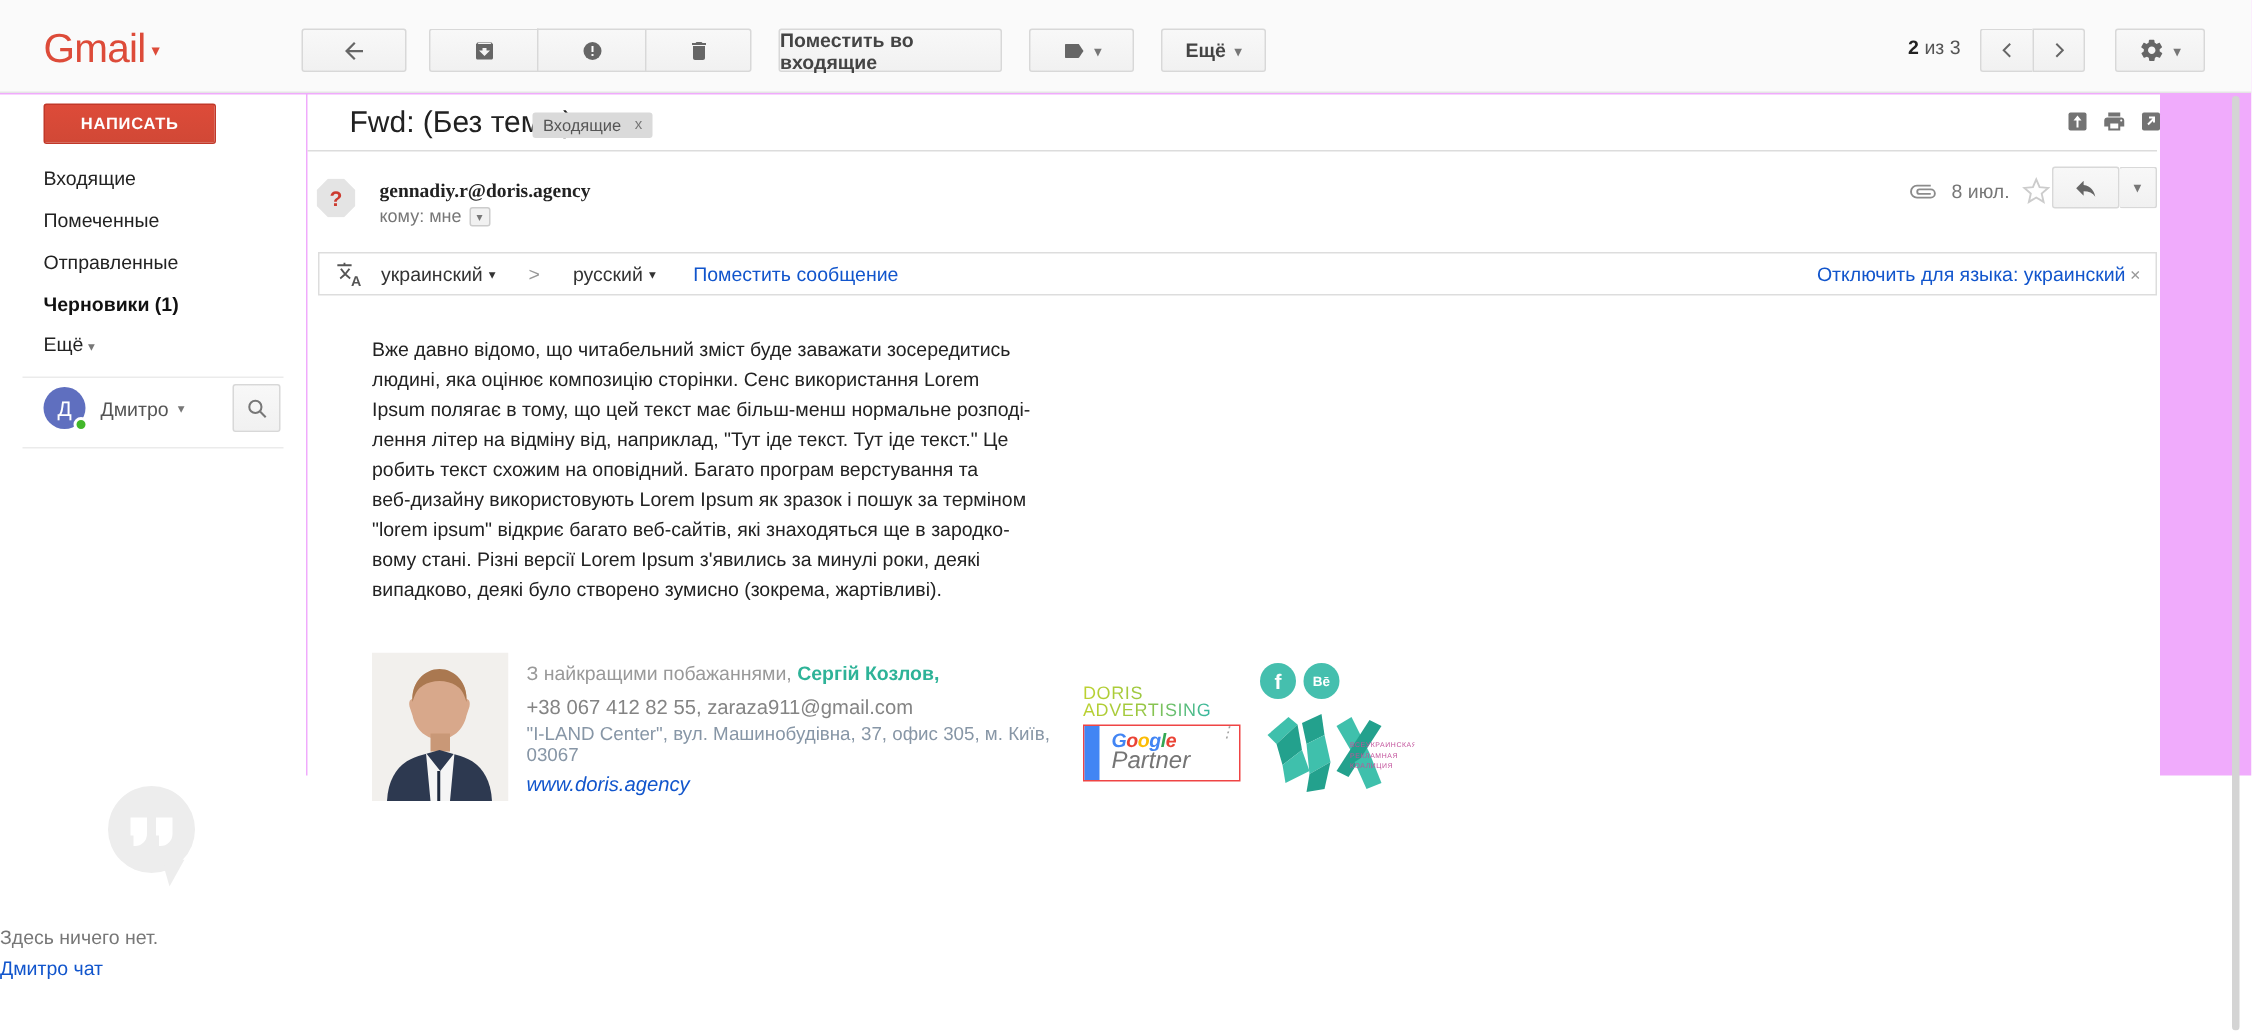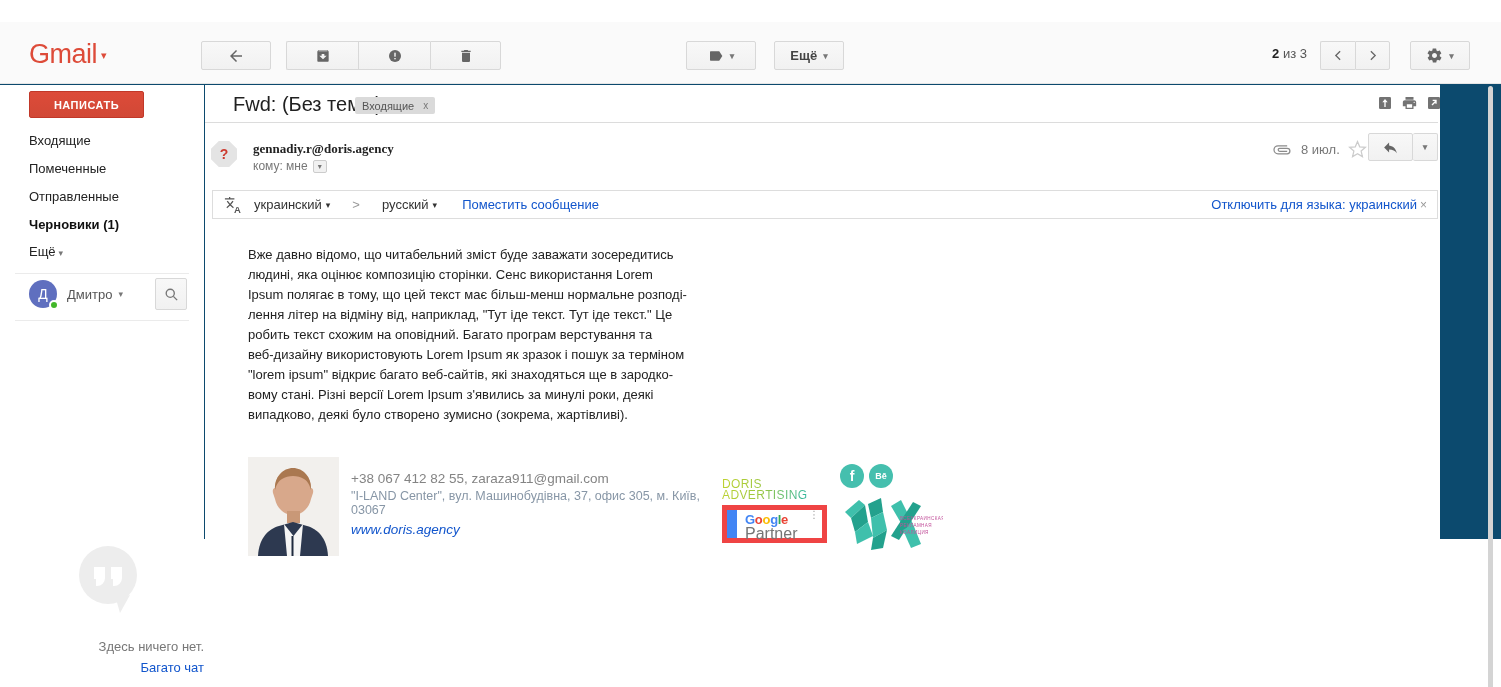--- a/index.html
+++ b/index.html
@@ -1,17 +1,17 @@
 <!DOCTYPE html>
 <html><head>
 <meta charset="utf-8">
 <style>
   * { margin:0; padding:0; box-sizing:border-box; }
   html,body { width:1501px; height:687px; background:#fff; font-family:"Liberation Sans", sans-serif; overflow:hidden; }
-  .stage { position:relative; width:1501px; height:517px; background:#0c4a6e;margin-top:22px; }
+  .stage { position:relative; width:1501px; height:517px; background:#f0abfc; }
 
   
   .topbar { position:absolute; left:0; top:0; width:1501px; height:62px; background:#fafafa; border-bottom:1px solid #e5e5e5; }
   .logo { position:absolute; left:29px; top:17px; font-size:27px; color:#dd4b39; cursor:pointer; letter-spacing:-.5px; }
   .logo .caret { font-size:11px; color:#dd4b39; vertical-align:4px; margin-left:4px; }
   .btn { height:29px; background:linear-gradient(#f8f8f8,#f1f1f1); border:1px solid #d8d8d8; border-radius:2px;
          display:flex; align-items:center; justify-content:center; gap:6px; color:#444; font-size:13px; font-weight:bold; cursor:pointer; }
   .abs { position:absolute; }
   .btn-group { position:absolute; display:flex; }
   .btn-group .btn { border-radius:0; border-right-width:0; }
@@ -31,21 +31,21 @@
   .nav-item.bold { font-weight:bold; color:#111; }
   .nav-item .caret-sm { margin-left:3px; }
   .sb-div { position:absolute; left:15px; width:174px; border-top:1px solid #ebebeb; }
   .profile { position:absolute; left:29px; top:195px; display:flex; align-items:center; cursor:pointer; }
   .pavatar { position:relative; width:28px; height:28px; border-radius:50%; background:#5f6fbf; color:#fff; font-size:14px;
              display:flex; align-items:center; justify-content:center; }
   .pdot { position:absolute; right:-2px; bottom:-2px; width:10px; height:10px; border-radius:50%; background:#42b72a; border:2px solid #fff; }
   .pname { margin-left:10px; font-size:13px; color:#555; }
   .search-btn { position:absolute; left:155px; top:193px; width:32px; height:32px; background:linear-gradient(#f8f8f8,#f1f1f1);
                 border:1px solid #d8d8d8; border-radius:2px; display:flex; align-items:center; justify-content:center; cursor:pointer; }
-  .chat-empty { position:absolute; left:0; top:460px; width:204px; text-align:right;padding-left:14px; }
+  .chat-empty { position:absolute; left:0; top:460px; width:204px; text-align:left; }
   .chat-icon { margin:0 auto; width:62px; height:72px; }
   .chat-msg { margin-top:22px; font-size:13px; color:#777; }
   .chat-link { margin-top:6px; font-size:13px; color:#1155cc; cursor:pointer; }
 
   
   .mail { position:absolute; left:205px; top:63px; width:1235px; height:624px; background:#fff; }
   .subject { position:absolute; left:28px; top:8px; font-size:20px; color:#212121; }
   .chip { position:absolute; left:150px; top:12px; height:17px; background:#dadada; border-radius:2px; padding:0 7px;
           font-size:11px; color:#555; display:flex; align-items:center; gap:9px; cursor:pointer; }
   .chip .x { color:#777; font-size:10px; }
@@ -83,21 +83,21 @@
   .sig-l4 { margin-top:3px; font-size:12.5px; color:#8796a6; }
   .sig-l5 { margin-top:5px; font-size:13.5px; color:#1155cc; cursor:pointer;font-style:italic; }
 
   .logos { position:absolute; left:517px; top:378px; width:240px; height:100px; }
   .doris { position:absolute; left:0; top:16px; font-size:12px; font-weight:400; letter-spacing:.4px; line-height:11px;
            background:linear-gradient(100deg,#bed230 0%,#9cc73f 45%,#2fb6a3 100%); -webkit-background-clip:text; background-clip:text; color:transparent; }
   .soc { position:absolute; top:1px; width:24px; height:24px; border-radius:50%; background:#45bfae; color:#fff;
          display:flex; align-items:center; justify-content:center; cursor:pointer; }
   .soc.fb { left:118px; font-size:14px; font-weight:bold; }
   .soc.be { left:147px; font-size:9px; font-weight:bold; }
-  .gp-badge { position:absolute; left:0; top:42px; width:105px; height:38px; background:#fff; border:5px solid #ef4444; display:flex; }
+  .gp-badge { position:absolute; left:0; top:42px; width:105px; height:38px; background:#fff; border:1px solid #ef4444; display:flex;font-style:italic; }
   .gp-stripe { width:10px; height:100%; background:#4285f4; }
   .gp-body { padding:3px 0 0 8px; line-height:14px; }
   .gp-google { font-size:13px; font-weight:bold; letter-spacing:-.3px; }
   .gp-partner { font-size:16px; color:#757575; }
   .gp-dots { position:absolute; right:3px; top:3px; color:#9e9e9e; font-size:10px; line-height:4px; cursor:pointer; }
   .g-b{color:#4285f4}.g-r{color:#ea4335}.g-y{color:#fbbc05}.g-g{color:#34a853}
   .vrk { position:absolute; left:121px; top:33px; width:100px; height:60px; }
 
   .scrollbar { position:absolute; left:1488px; top:64px; width:5px; height:623px; background:#d4d4d4; border-radius:3px; cursor:pointer; }
 </style>
@@ -130,20 +130,23 @@
             <rect x="11" y="15" width="2" height="2" fill="#fff"></rect>
           </svg>
       </div>
       <div class="btn" style="width:71px;">
         <svg class="ic" width="16" height="16" viewBox="0 0 24 24" fill="#666">
             <path d="M6 19c0 1.1.9 2 2 2h8c1.1 0 2-.9 2-2V7H6v12zM19 4h-3.5l-1-1h-5l-1 1H5v2h14V4z"></path>
           </svg>
       </div>
     </div>
 
+    <div class="btn abs" style="left:519px;top:19px;width:149px;">
+      <span>Поместить во входящие</span>
+    </div>
 
     <div class="btn abs" style="left:686px;top:19px;width:70px;">
       <svg class="ic" width="16" height="16" viewBox="0 0 24 24" fill="#666">
           <path d="M3 6v12c0 .6.4 1 1 1h12.3c.3 0 .6-.2.8-.4L21.5 12l-4.4-6.6c-.2-.2-.5-.4-.8-.4H4c-.6 0-1 .4-1 1z"></path>
         </svg>
       <span class="caret-sm">▾</span>
     </div>
 
     <div class="btn abs" style="left:774px;top:19px;width:70px;">
       <span>Ещё</span>
@@ -210,21 +213,21 @@
     <div class="chat-empty">
       <div class="chat-icon">
         <svg width="62" height="72" viewBox="0 0 62 72">
           <circle cx="30" cy="30" r="29" fill="#ededed"></circle>
           <path d="M38 54 L52 50 L42 68 Z" fill="#ededed"></path>
           <path d="M16 22h11v11a8 8 0 0 1-8 8h-1v-7h-2z" fill="#fff"></path>
           <path d="M33 22h11v11a8 8 0 0 1-8 8h-1v-7h-2z" fill="#fff"></path>
         </svg>
       </div>
       <div class="chat-msg">Здесь ничего нет.</div>
-      <div class="chat-link">Багато чат</div>
+      <div class="chat-link">Дмитро чат</div>
     </div>
   </aside>
 
   <main class="mail">
     <div class="subject">Fwd: (Без темы)</div>
     <div class="chip">
       <span>Входящие</span>
       <span class="x">x</span>
     </div>
 
@@ -317,20 +320,21 @@
         <rect width="91" height="99" fill="#f2f0ed"></rect>
         <path d="M45 12c11 0 18 8 18 19 0 0 3 0 2 5l-2 6c-2 10-10 16-18 16s-16-6-18-16l-2-6c-1-5 2-5 2-5 0-11 7-19 18-19z" fill="#d8a88b"></path>
         <path d="M27 33c-1-13 8-22 18-22s19 9 18 22c-2-7-4-9-7-11-3-2-7-3-11-3s-8 1-11 3c-3 2-5 4-7 11z" fill="#aa7850"></path>
         <rect x="39" y="54" width="13" height="12" fill="#c99877"></rect>
         <path d="M10 99c1-19 11-27 21-30l14-4 14 4c10 3 20 11 21 30z" fill="#2d3950"></path>
         <path d="M36 67l9.5 12L55 67l-3 32H39z" fill="#f5f5f5"></path>
         <path d="M44.5 79v20" stroke="#1f2a3e" stroke-width="2"></path>
       </svg>
     </div>
     <div class="sig-text">
+      <div class="sig-l1"><span>З найкращими побажаннями, </span><b>Сергій Козлов,</b></div>
       <div class="sig-l3">+38 067 412 82 55, zaraza911@gmail.com</div>
       <div class="sig-l4">"I-LAND Center", вул. Машинобудівна, 37, офис 305, м. Київ, 03067</div>
       <div class="sig-l5">www.doris.agency</div>
     </div>
 
     <div class="logos">
       <div class="doris">
         <div>DORIS</div>
         <div>ADVERTISING</div>
       </div>

